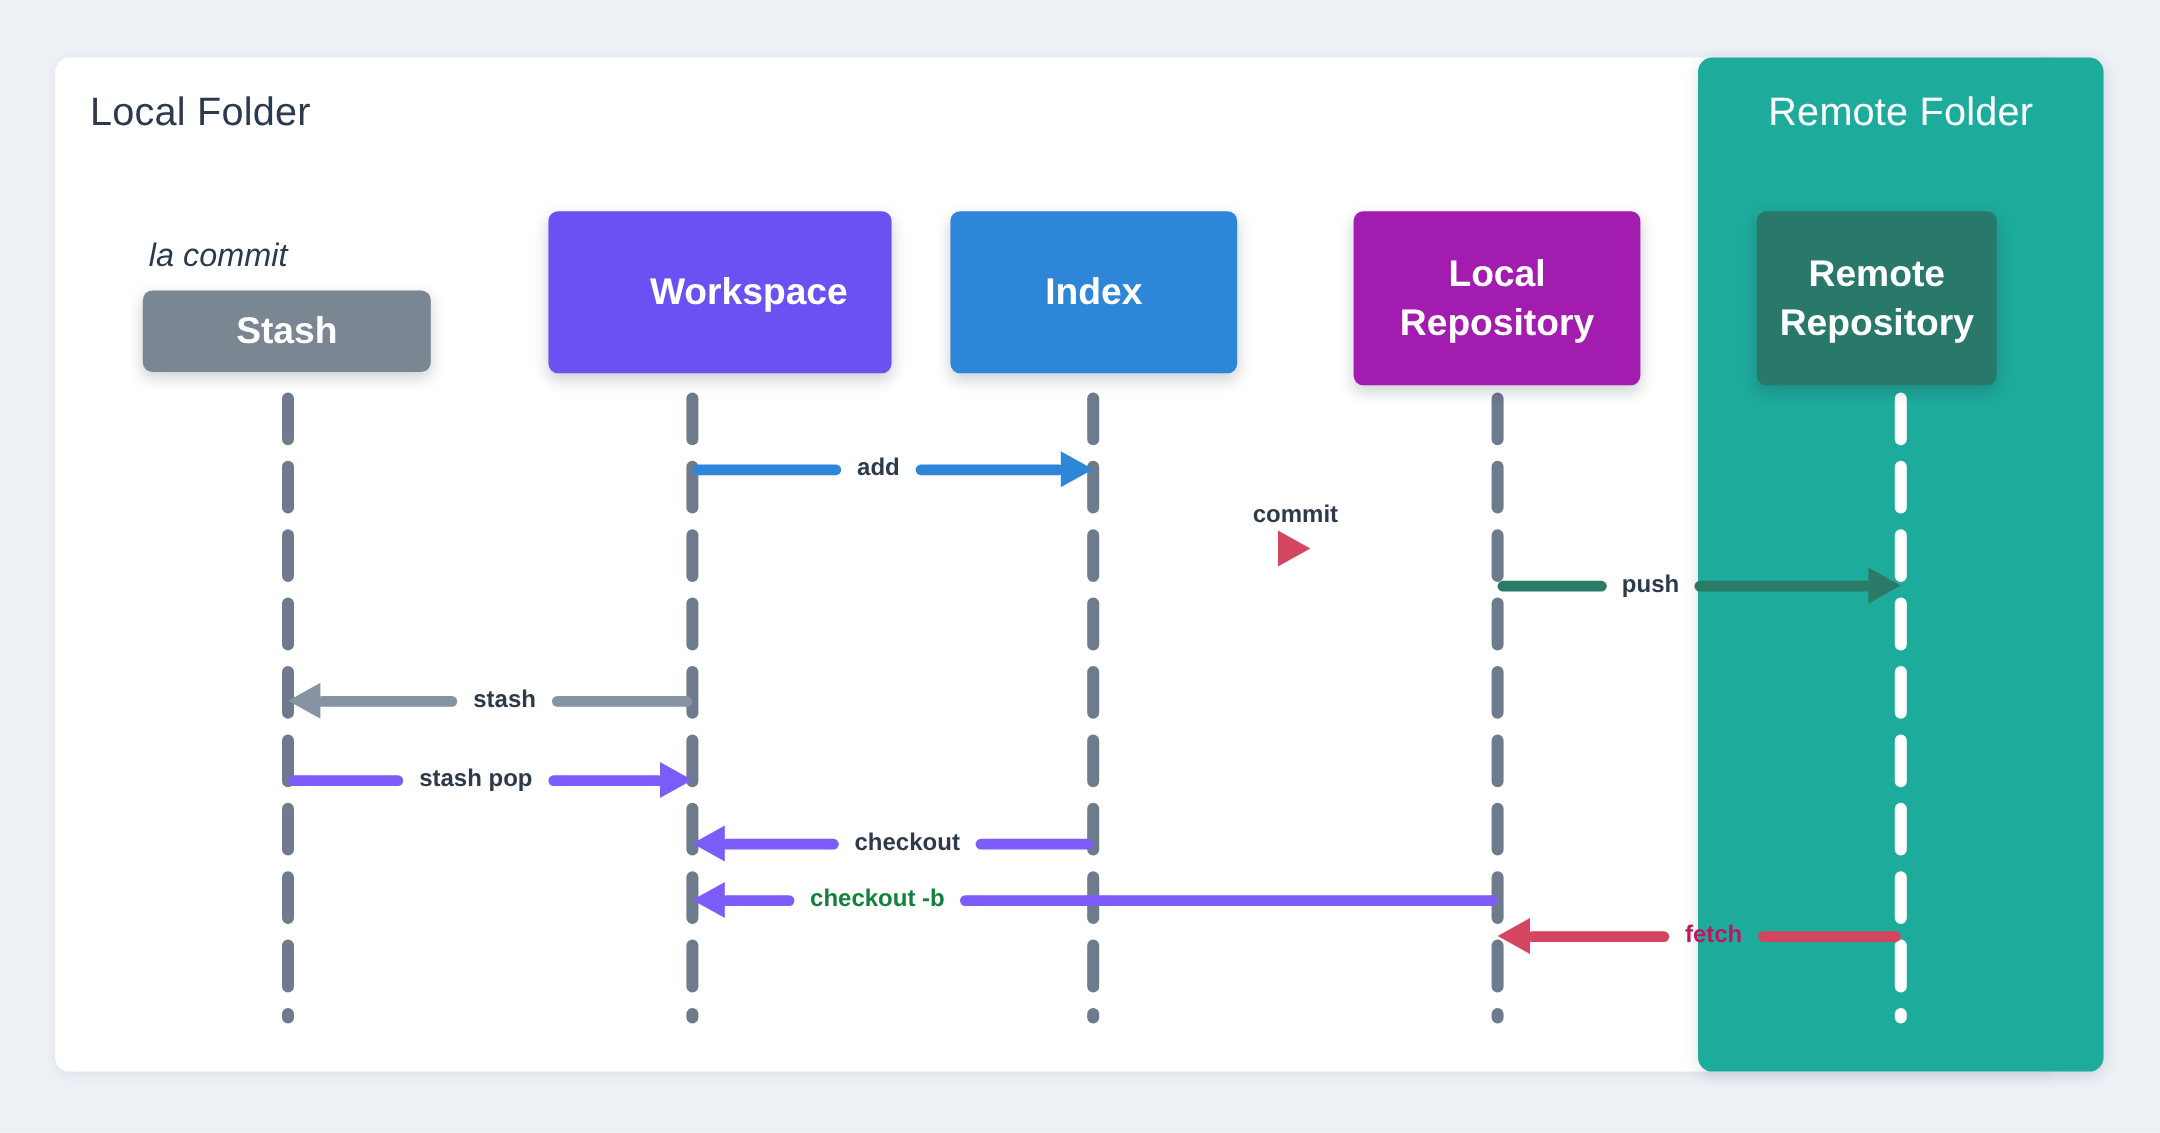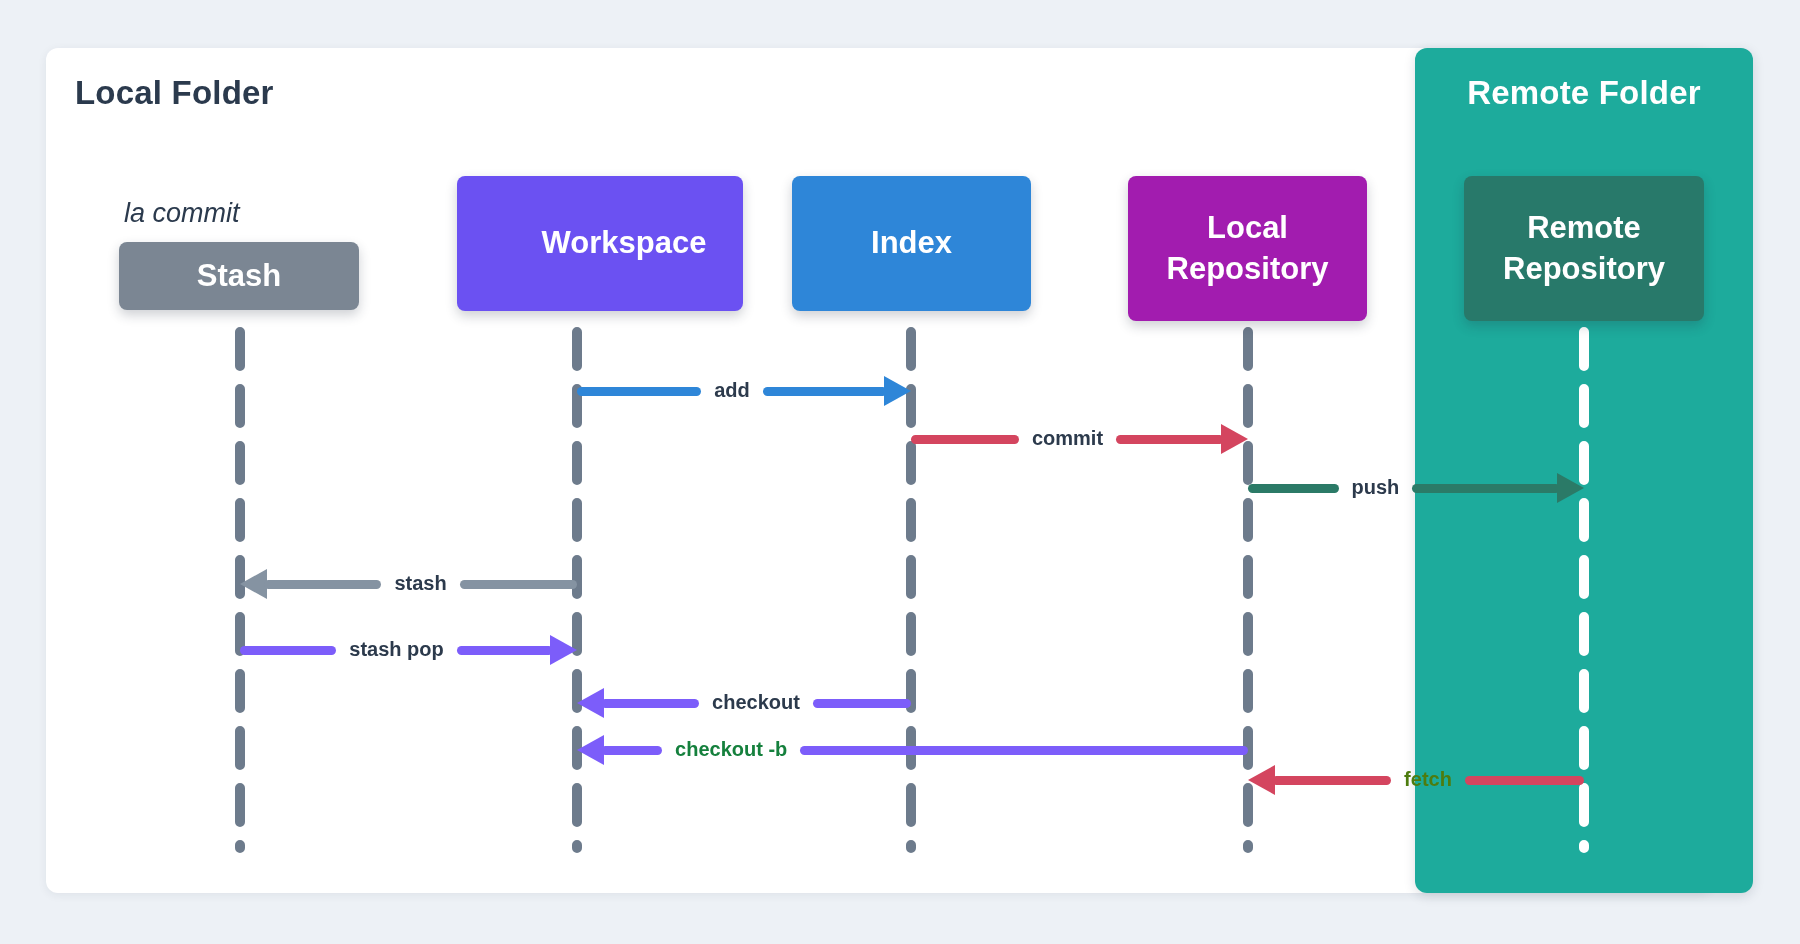--- a/index.html
+++ b/index.html
@@ -23,21 +23,21 @@
   .remote-panel {
     position: absolute;
     left: 1415px; top: 48px;
     width: 338px; height: 845px;
     border-radius: 12px;
     box-shadow: 0 3px 12px rgba(25,40,60,0.15);
   }
   .folder-title {
     position: absolute;
     font-size: 33px;
-    font-weight: bold;
+    font-weight: normal;
     letter-spacing: 0.2px;
   }
   #local-folder-title { left: 75px; top: 74px; }
   #remote-folder-title {
     left: 1415px; top: 74px; width: 338px;
     text-align: center; color: #ffffff;
   }
   .annotation {
     position: absolute;
     left: 124px; top: 198px;
@@ -118,31 +118,31 @@
     <div class="node" style="left: 457px; top: 176px; width: 238px; height: 135px; background: rgb(107, 81, 242); padding-left: 48px;">
       <div>Workspace</div>
     </div>
     <div class="node" style="left: 792px; top: 176px; width: 239px; height: 135px; background: rgb(46, 134, 216);">
       <div>Index</div>
     </div>
     <div class="node" style="left: 1128px; top: 176px; width: 239px; height: 145px; background: #a21caf;">
       <div>Local</div>
       <div>Repository</div>
     </div>
-    <div class="node" style="left: 1464px; top: 176px; width: 240px; height: 145px; background: rgb(40, 121, 106);">
+    <div class="node" style="left: 1464px; top: 176px; width: 200px; height: 145px; background: rgb(40, 121, 106);">
       <div>Remote</div>
       <div>Repository</div>
     </div>
     <div class="arrow-row" style="left: 577px; top: 371px; width: 334px;">
       <div class="arrow-seg" style="background: rgb(46, 134, 216); flex-grow: 50;"></div>
       <span class="arrow-label" style="color: rgb(44, 58, 76);">add</span>
       <div class="arrow-seg" style="background: rgb(46, 134, 216); flex-grow: 50;"></div>
       <span class="arrow-head right" style="border-left-color: rgb(46, 134, 216);"></span>
     </div>
-    <div class="arrow-row" style="left: 911px; top: 419px; width: 337px;">
+    <div class="arrow-row" style="left: 911px; top: 419px; width: 337px; flex-direction: column;">
       <div class="arrow-seg" style="background: rgb(212, 69, 95); flex-grow: 50;"></div>
       <span class="arrow-label" style="color: rgb(44, 58, 76);">commit</span>
       <div class="arrow-seg" style="background: rgb(212, 69, 95); flex-grow: 50;"></div>
       <span class="arrow-head right" style="border-left-color: rgb(212, 69, 95);"></span>
     </div>
     <div class="arrow-row" style="left: 1248px; top: 468px; width: 336px;">
       <div class="arrow-seg" style="background: rgb(43, 122, 103); flex-grow: 38;"></div>
       <span class="arrow-label" style="color: rgb(44, 58, 76);">push</span>
       <div class="arrow-seg" style="background: rgb(43, 122, 103); flex-grow: 62;"></div>
       <span class="arrow-head right" style="border-left-color: rgb(43, 122, 103);"></span>
@@ -167,20 +167,20 @@
     </div>
     <div class="arrow-row" style="left: 577px; top: 730px; width: 671px;">
       <span class="arrow-head left" style="border-right-color: rgb(124, 93, 250);"></span>
       <div class="arrow-seg" style="background: rgb(124, 93, 250); flex-grow: 12;"></div>
       <span class="arrow-label" style="color: #15803d;">checkout -b</span>
       <div class="arrow-seg" style="background: rgb(124, 93, 250); flex-grow: 88;"></div>
     </div>
     <div class="arrow-row" style="left: 1248px; top: 760px; width: 336px;">
       <span class="arrow-head left" style="border-right-color: rgb(212, 69, 95);"></span>
       <div class="arrow-seg" style="background: rgb(212, 69, 95); flex-grow: 50;"></div>
-      <span class="arrow-label" style="color: #4d7c0f;">fetch</span>
+      <span class="arrow-label" style="color: #be185d;">fetch</span>
       <div class="arrow-seg" style="background: rgb(212, 69, 95); flex-grow: 50;"></div>
     </div>
   </div>
 
 <div class="folder-title" id="local-folder-title" style="color: rgb(43, 58, 77);">Local Folder</div>
 <div class="folder-title" id="remote-folder-title">Remote Folder</div>
 <div class="annotation" id="stash-annotation" style="color: rgb(43, 58, 77);">la commit</div>
 
 </body></html>

